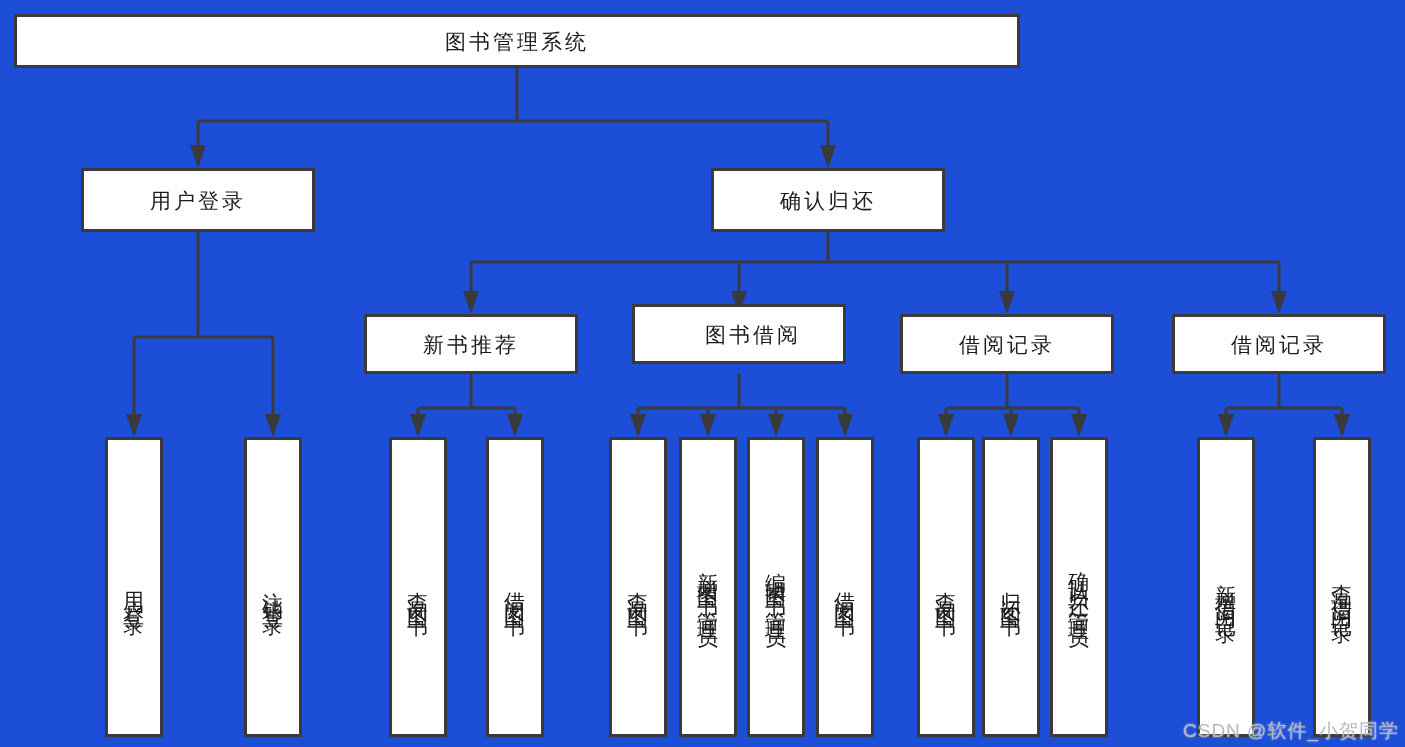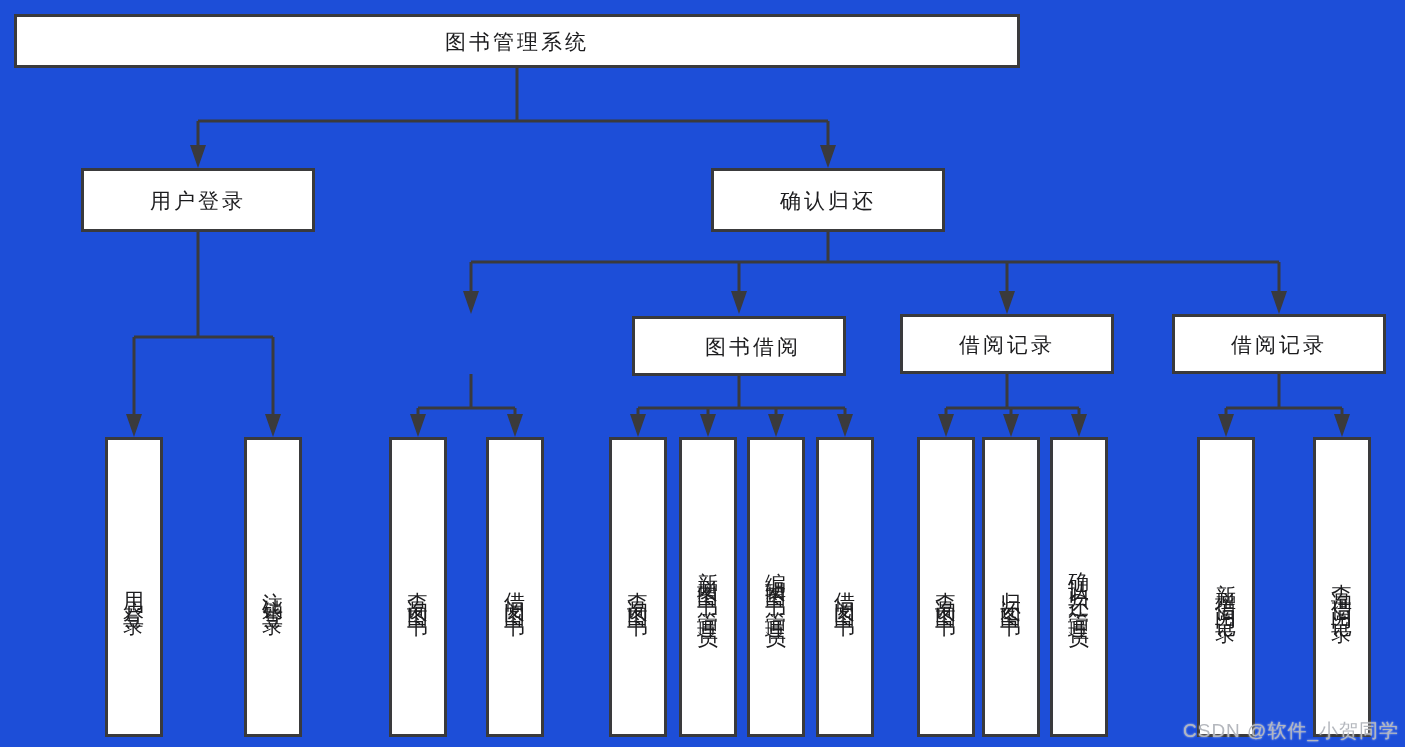--- a/index.html
+++ b/index.html
@@ -112,21 +112,24 @@
     <span class="hlabel">图书管理系统</span>
   </div>
 
   <div class="node" style="left:81px; top:168px; width:234px; height:64px;">
     <span class="hlabel">用户登录</span>
   </div>
   <div class="node" style="left:711px; top:168px; width:234px; height:64px;">
     <span class="hlabel">确认归还</span>
   </div>
 
-  <div class="node" style="left:632px; top:316px; width:214px; height:60px;padding-left:28px;">
+  <div class="node" style="left:364px; top:314px; width:214px; height:60px;">
+    <span class="hlabel">新书推荐</span>
+  </div>
+  <div class="node" style="left:632px; top:304px; width:214px; height:60px;padding-left:28px;">
     <span class="hlabel">图书借阅</span>
   </div>
   <div class="node" style="left:900px; top:314px; width:214px; height:60px;">
     <span class="hlabel">借阅记录</span>
   </div>
   <div class="node" style="left:1172px; top:314px; width:214px; height:60px;">
     <span class="hlabel">借阅记录</span>
   </div>
 
   <div class="node leaf" style="left:105px; top:437px; width:58px; height:300px;">

